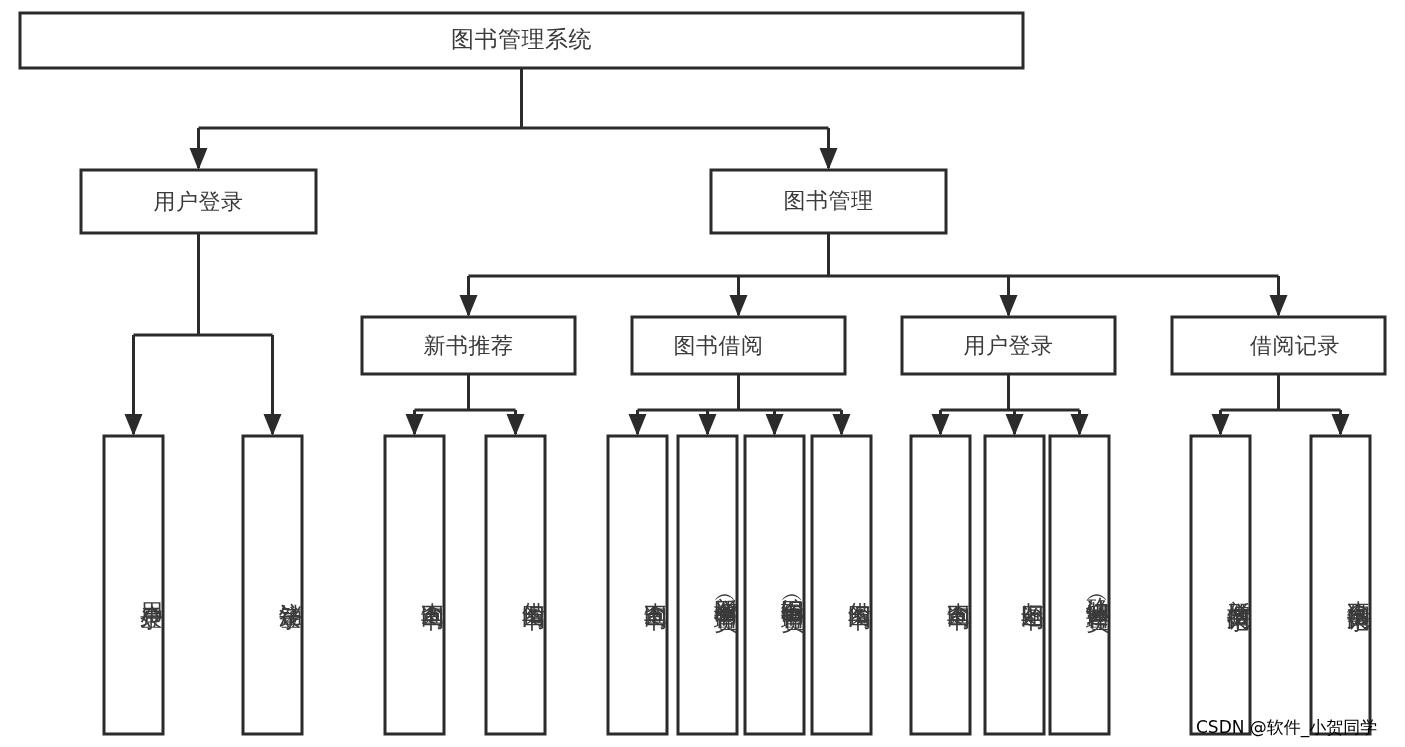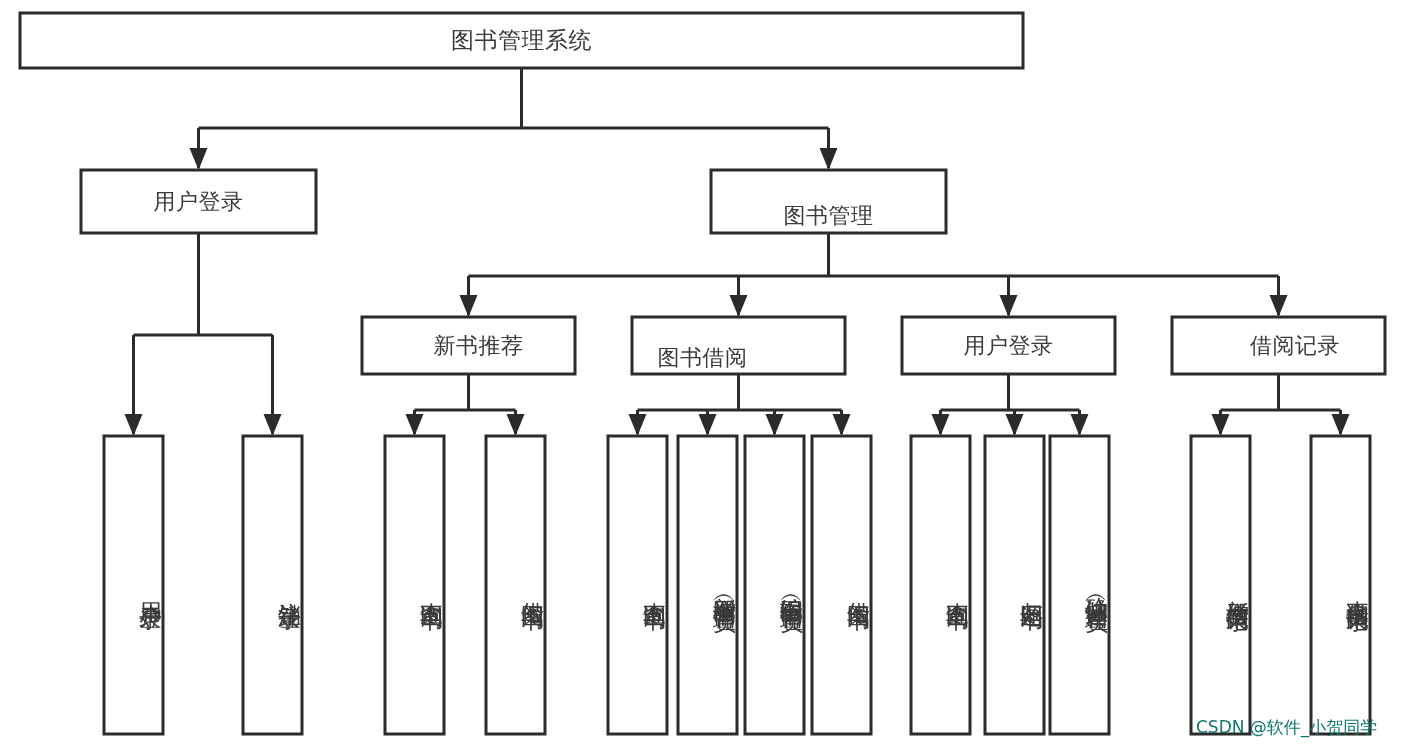--- a/index.html
+++ b/index.html
@@ -38,21 +38,21 @@
   .arrow-head {
     fill: #2b2b2b;
     stroke: none;
   }
   .node-label {
     position: absolute;
     display: flex;
     align-items: center;
     justify-content: center;
     color: #3a3a3a;
-    font-family: Liberation Sans, sans-serif;
+    font-family: Liberation Serif, serif;
     line-height: 1.08;
     pointer-events: none;
     box-sizing: border-box;
   }
   .node-label.horizontal {
     font-size: 22px;
     letter-spacing: 0.5px;
   }
   .node-label.root {
     font-size: 23px;
@@ -64,21 +64,21 @@
     letter-spacing: 2px;
     align-items: flex-start;
     justify-content: center;
     padding-top: 6px;
   }
   .watermark {
     position: absolute;
     left: 1196px;
     top: 716px;
     font-size: 17px;
-    color: #0f766e;
+    color: #000000;
     font-family: "DejaVu Sans", "Liberation Sans", sans-serif;
     white-space: nowrap;
     user-select: none;
   }
 </style>
 </head>
 <body>
 
 <div id="canvas">
 
@@ -157,23 +157,23 @@
         <rect x="985" y="436" width="59" height="298" class="node-rect"></rect>
         <rect x="1050" y="436" width="59" height="298" class="node-rect"></rect>
         <rect x="1191" y="436" width="59" height="298" class="node-rect"></rect>
         <rect x="1311" y="436" width="59" height="298" class="node-rect"></rect>
       </g>
   </svg>
 
   <div id="labels-layer">
       <div class="node-label horizontal root" style="left: 20px; top: 13px; width: 1003px; height: 55px;">图书管理系统</div>
       <div class="node-label horizontal" style="left: 81px; top: 170px; width: 235px; height: 63px;">用户登录</div>
-      <div class="node-label horizontal" style="left: 711px; top: 170px; width: 235px; height: 61px; margin-top: 15px;">图书管理</div>
-      <div class="node-label horizontal" style="left: 372px; top: 317px; width: 213px; height: 57px;">新书推荐</div>
-      <div class="node-label horizontal" style="left: 596px; top: 317px; width: 213px; height: 57px; margin-top: 12px;">图书借阅</div>
+      <div class="node-label horizontal" style="left: 711px; top: 170px; width: 235px; height: 61px;">图书管理</div>
+      <div class="node-label horizontal" style="left: 362px; top: 317px; width: 213px; height: 57px;">新书推荐</div>
+      <div class="node-label horizontal" style="left: 612px; top: 317px; width: 213px; height: 57px;">图书借阅</div>
       <div class="node-label horizontal" style="left: 902px; top: 317px; width: 213px; height: 57px;">用户登录</div>
       <div class="node-label horizontal" style="left: 1172px; top: 317px; width: 246px; height: 57px;">借阅记录</div>
       <div class="node-label vertical" style="left: 104px; top: 436px; width: 59px; height: 298px;">用户登录</div>
       <div class="node-label vertical" style="left: 243px; top: 436px; width: 59px; height: 298px;">注销登录</div>
       <div class="node-label vertical" style="left: 385px; top: 436px; width: 59px; height: 298px;">查询图书</div>
       <div class="node-label vertical" style="left: 486px; top: 436px; width: 59px; height: 298px;">借阅图书</div>
       <div class="node-label vertical" style="left: 608px; top: 436px; width: 59px; height: 298px;">查询图书</div>
       <div class="node-label vertical" style="left: 678px; top: 436px; width: 59px; height: 298px;">新增图书（管理员）</div>
       <div class="node-label vertical" style="left: 745px; top: 436px; width: 59px; height: 298px;">编辑图书（管理员）</div>
       <div class="node-label vertical" style="left: 812px; top: 436px; width: 59px; height: 298px;">借阅图书</div>

